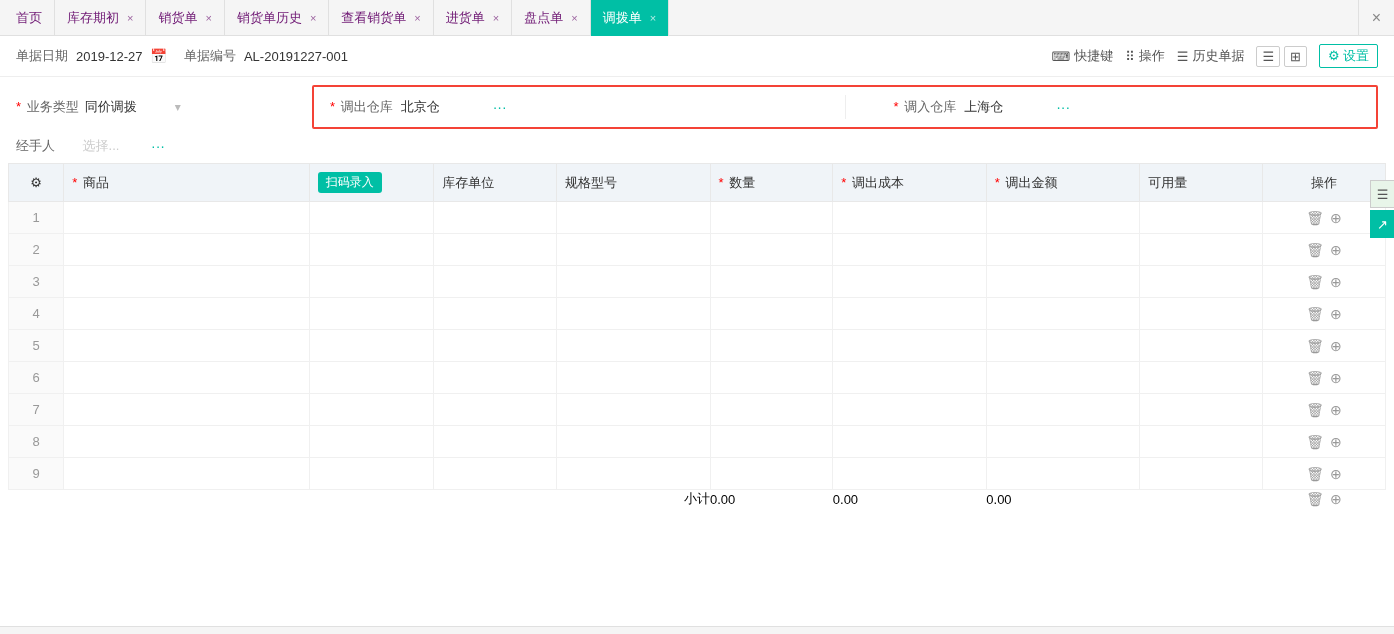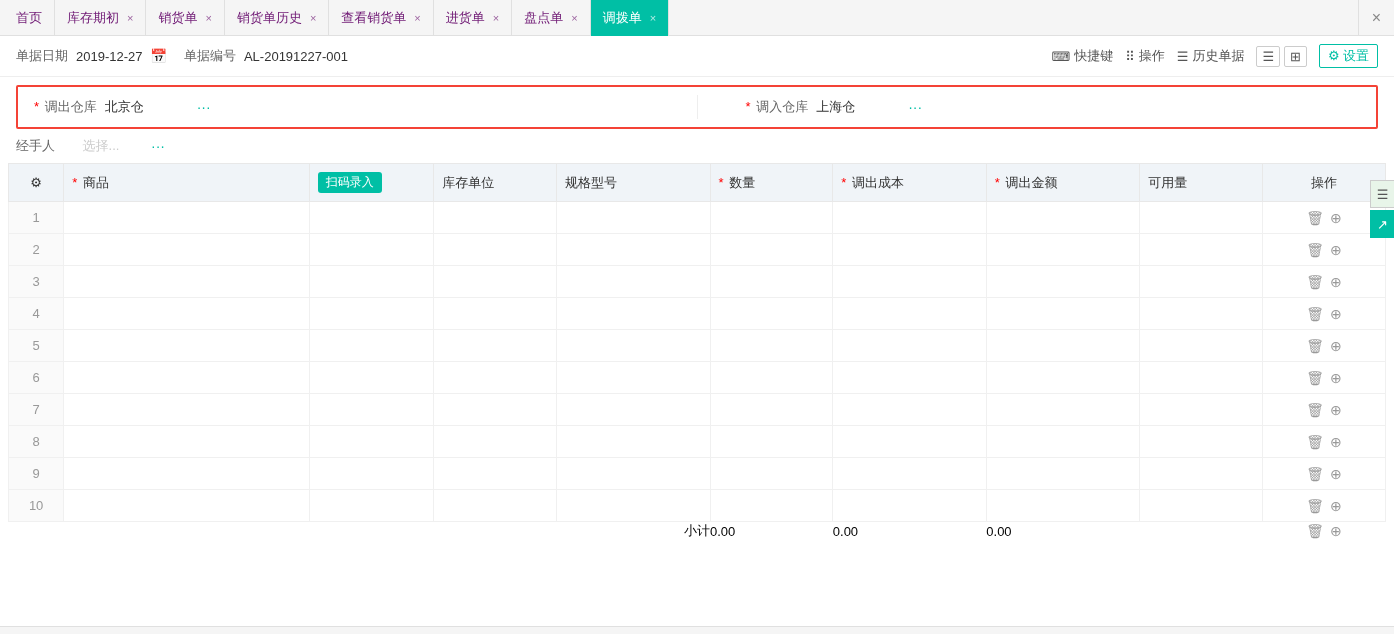--- a/index.html
+++ b/index.html
@@ -355,20 +355,28 @@
         <span>⚙</span>
         <span>设置</span>
       </button>
     </div>
   </div>
 
   <div class="form-area">
 
     <div class="form-row">
 
+      <div class="field-group" style="min-width:280px;">
+        <span class="field-label">
+          <span class="required">*</span>
+          <span>业务类型</span>
+        </span>
+        <span class="field-value">同价调拨</span>
+        <button class="dropdown-btn">▾</button>
+      </div>
 
       <div class="warehouse-box">
 
         <div class="warehouse-group">
           <span class="field-label">
             <span class="required">*</span>
             <span>调出仓库</span>
           </span>
           <span class="field-value">北京仓</span>
           <span class="more-btn">···</span>
@@ -570,37 +578,20 @@
       <td></td>
       <td>
         <div class="op-icons">
           <span class="op-icon">🗑</span>
           <span class="op-icon">⊕</span>
         </div>
       </td>
     </tr>
           <tr>
       <td class="row-num">9</td>
-      <td></td>
-      <td></td>
-      <td></td>
-      <td></td>
-      <td></td>
-      <td></td>
-      <td></td>
-      <td></td>
-      <td>
-        <div class="op-icons">
-          <span class="op-icon">🗑</span>
-          <span class="op-icon">⊕</span>
-        </div>
-      </td>
-    </tr>
-          <tr>
-      <td class="row-num">10</td>
       <td></td>
       <td></td>
       <td></td>
       <td></td>
       <td></td>
       <td></td>
       <td></td>
       <td></td>
       <td>
         <div class="op-icons">

